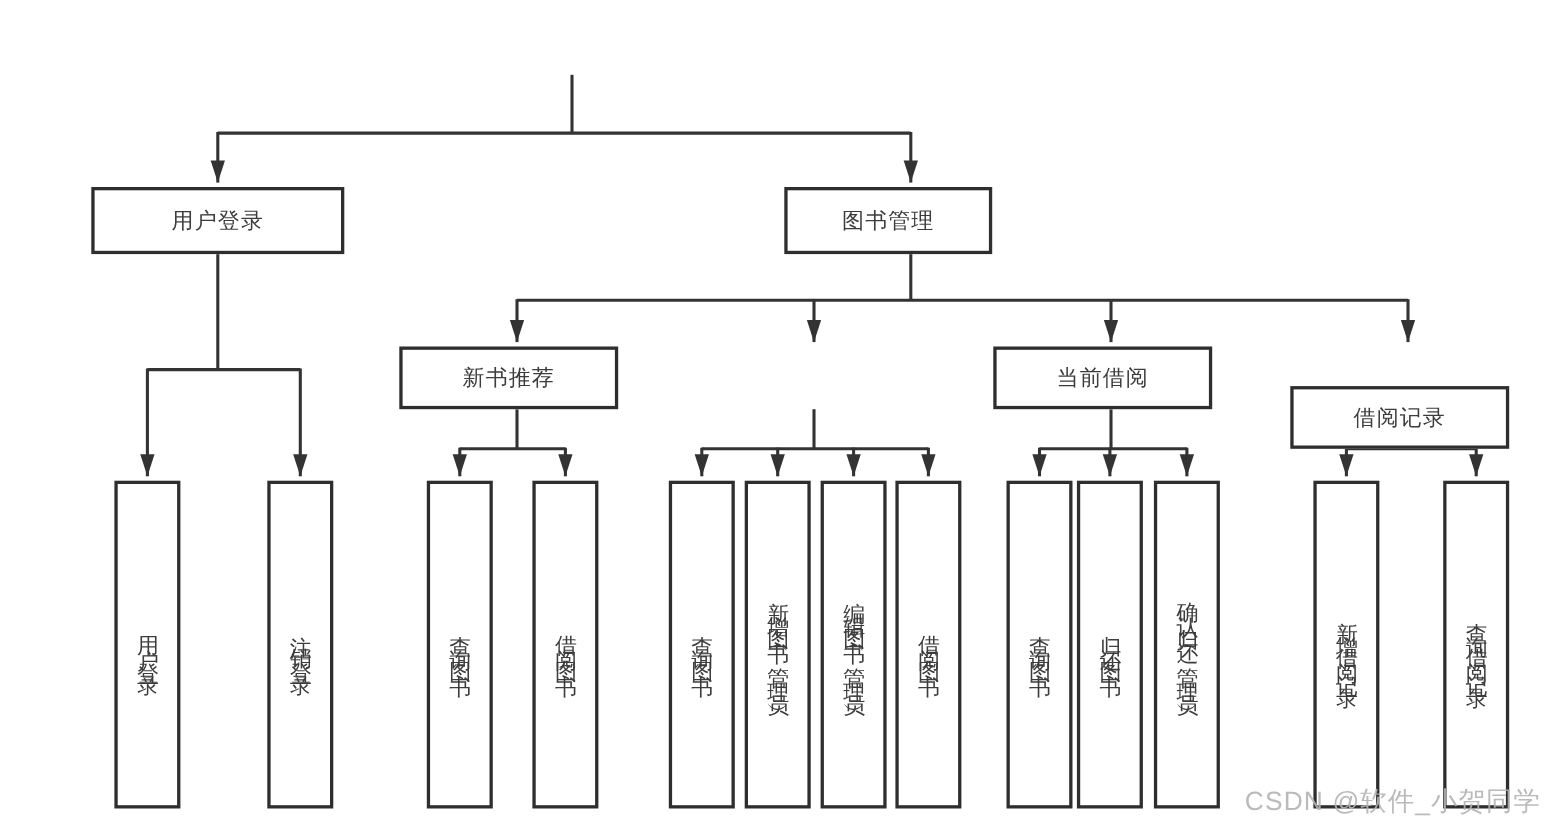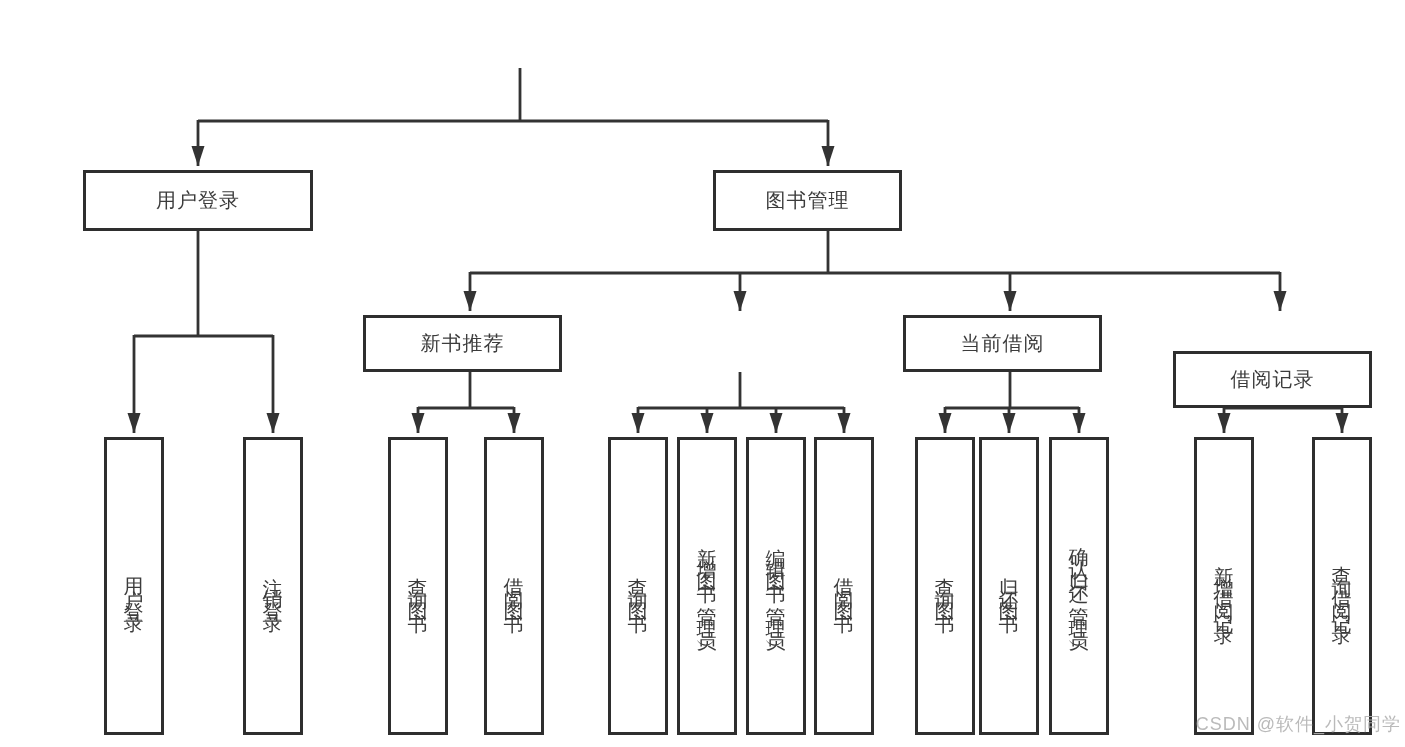--- a/index.html
+++ b/index.html
@@ -31,21 +31,21 @@
     color:#3c3c3c;
     font-size:20px;
     letter-spacing:12px;
     line-height:1;
     z-index:2;
     overflow:hidden;
   }
   .watermark{
     position:absolute;
     right:4px;top:712px;
-    font-size:18px;
+    font-size:24px;
     color:rgba(178,178,178,0.9);
     letter-spacing:1px;
     z-index:3;
     white-space:nowrap;
   }
 </style>
 </head>
 <body>
 
 <div class="canvas">

